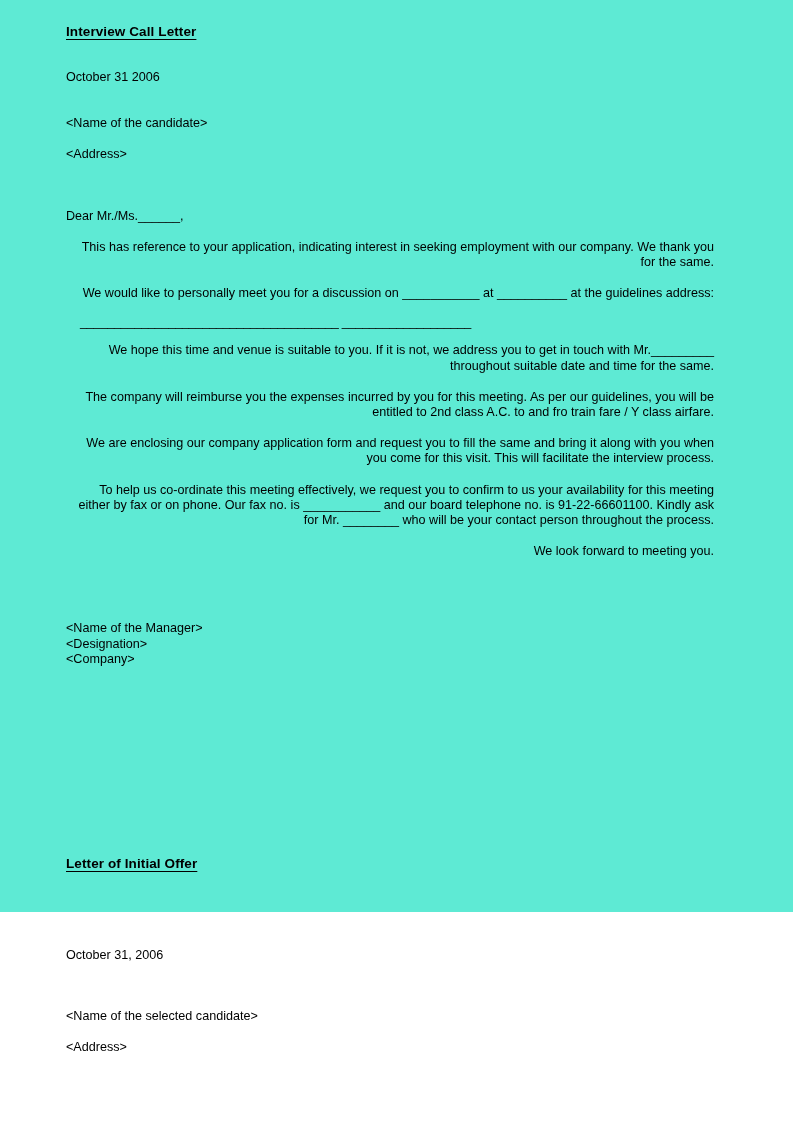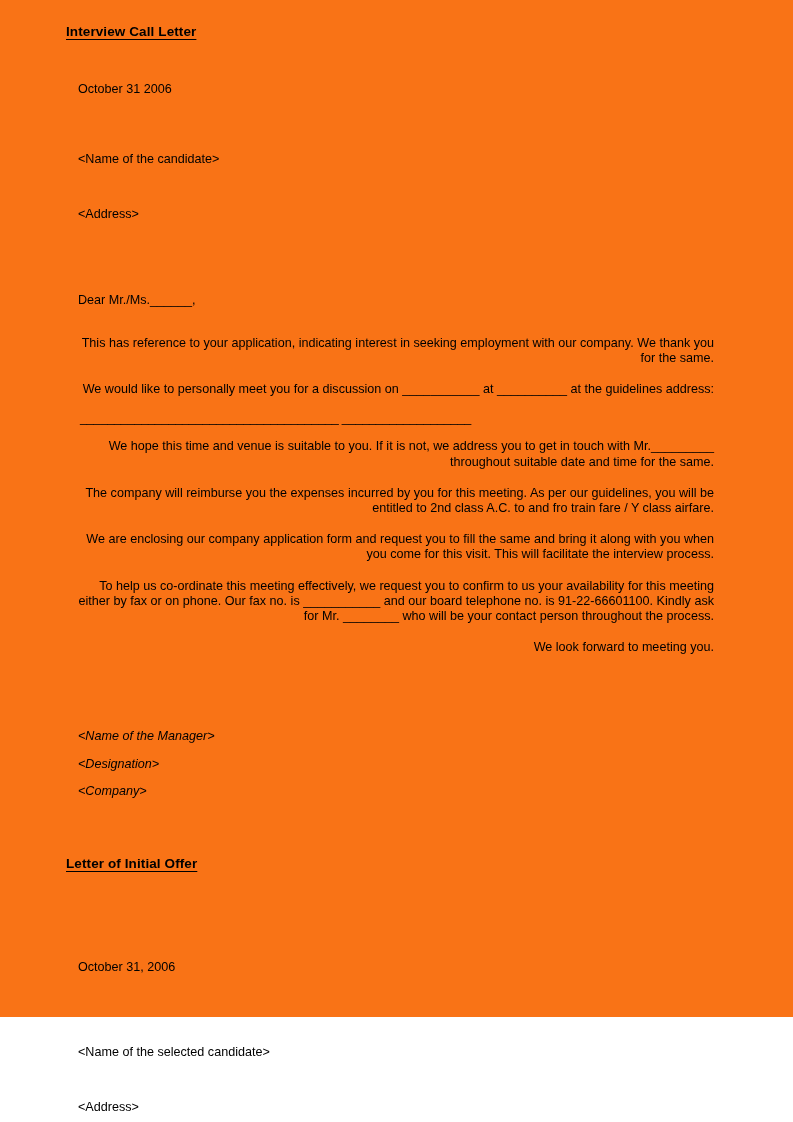--- a/index.html
+++ b/index.html
@@ -13,43 +13,43 @@
     position: relative;
     font-family: "Liberation Sans", sans-serif;
     color: #000000;
     overflow: hidden;
   }
   .page {
     position: absolute;
     top: 0;
     left: 0;
     width: 793px;
-    height: 1017px;
-    background: #f97316;
+    height: 912px;
+    background: #5eead4;
   }
   .doc-body {
     position: absolute;
     left: 66px;
     top: 24px;
     width: 648px;
   }
   .letter-title {
     font-size: 13.5px;
     font-weight: bold;
     text-decoration: underline;
     text-underline-offset: 3px;
     letter-spacing: 0.1px;
     margin: 0;
     line-height: 15px;
     white-space: nowrap;
   }
   .line {
     font-size: 12.6px;
     line-height: 15.2px;
-    margin: 12px;
+    margin: 0;
     white-space: pre-wrap;
   }
   .para {
     font-size: 12.6px;
     line-height: 15.2px;
     margin: 0;
     text-align: right;
   }
   .gap-date     { height: 31px; }
   .gap-name     { height: 31px; }
@@ -57,21 +57,21 @@
   .gap-salute   { height: 46px; }
   .gap-para     { height: 16px; }
   .gap-regards  { height: 31px; }
   .gap-sign     { height: 31px; }
   .rule-line {
     font-size: 12.6px;
     line-height: 14px;
     margin: 14px;
     letter-spacing: -0.2px;
   }
-  .sig-block .line { line-height: 15.2px; font-style: italic; }
+  .sig-block .line { line-height: 15.2px; }
   .second-letter {
     position: absolute;
     left: 66px;
     top: 856px;
     width: 648px;
   }
 </style>
 </head>
 <body>
 

